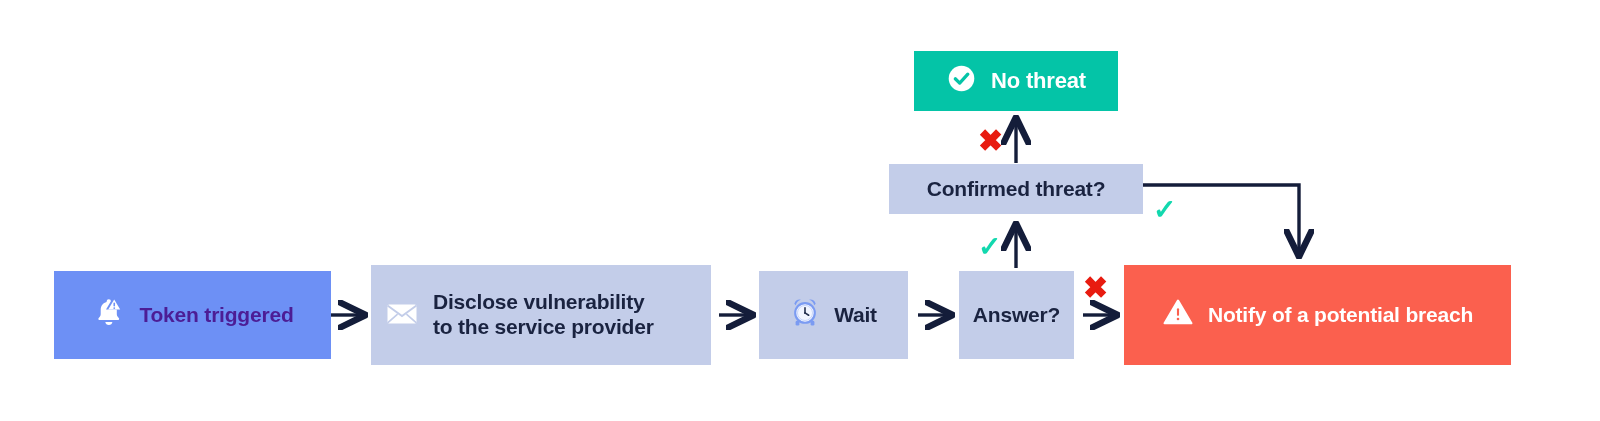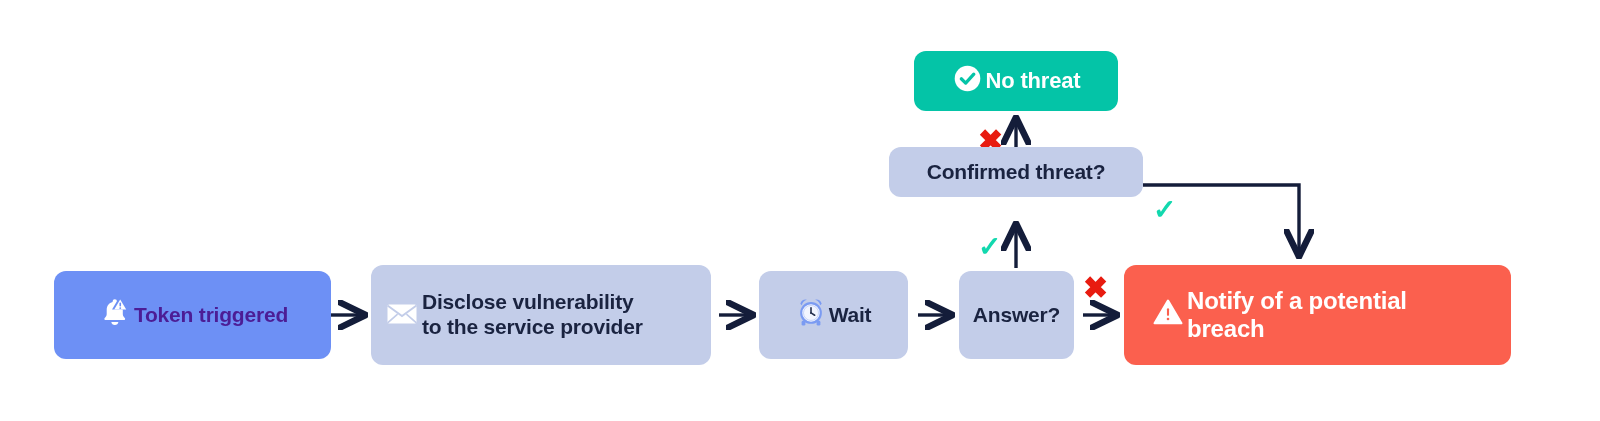--- a/index.html
+++ b/index.html
@@ -15,25 +15,25 @@
     width: 1600px;
     height: 421px;
     background: #ffffff;
     overflow: hidden;
   }
 
   
   .node {
     position: absolute;
     box-sizing: border-box;
-    border-radius: 12px;
+    border-radius: 0;
     display: flex;
     align-items: center;
     justify-content: center;
-    gap: 3px;
+    gap: 14px;
     font-weight: bold;
     letter-spacing: -0.2px;
     line-height: 1.18;
     user-select: none;
   }
   .node .label { white-space: pre-line; }
 
   .node.blue      { background: #6d90f5; color: #4c1d95; }
   .node.lavender  { background: #c3cde9; color: #1a2340; }
   .node.green     { background: #04c4a7; color: #ffffff; }
@@ -138,35 +138,35 @@
         <circle cx="16" cy="17" r="1.1" fill="#27324f"></circle>
       </svg>
     </span>
     <span class="label">Wait</span>
   </div>
 
   <div class="node lavender" style="left:959px; top:271px; width:115px; height:88px; font-size:21px;">
     <span class="label">Answer?</span>
   </div>
 
-  <div class="node lavender" style="left:889px; top:147px; width:254px; height:50px; font-size:21px;">
+  <div class="node lavender" style="left:889px; top:164px; width:254px; height:50px; font-size:21px;">
     <span class="label">Confirmed threat?</span>
   </div>
 
   <div class="node green" style="left:914px; top:51px; width:204px; height:60px; font-size:22px; padding:0 20px;">
     <span class="icon">
       <svg width="31" height="31" viewBox="0 0 32 32">
         <circle cx="16" cy="16" r="13.2" fill="#ffffff"></circle>
         <path d="M9.6 16.3 L14.1 20.7 L22.5 11.6" fill="none" stroke="#04c4a7" stroke-width="3.4" stroke-linecap="round" stroke-linejoin="round"></path>
       </svg>
     </span>
     <span class="label">No threat</span>
   </div>
 
-  <div class="node red" style="left:1124px; top:265px; width:387px; height:100px; font-size:24px; padding:0 28px;">
+  <div class="node red" style="left:1124px; top:265px; width:387px; height:100px; font-size:21px; padding:0 28px;">
     <span class="icon">
       <svg width="32" height="32" viewBox="0 0 32 32">
         <path d="M16 4.6 L29.4 27.2 L2.6 27.2 Z" fill="#ffffff" stroke="#ffffff" stroke-width="2.2" stroke-linejoin="round"></path>
         <rect x="14.95" y="12.3" width="2.1" height="7.6" rx="1.05" fill="#fb604e"></rect>
         <circle cx="16" cy="23.0" r="1.3" fill="#fb604e"></circle>
       </svg>
     </span>
     <span class="label">Notify of a potential breach</span>
   </div>
 

